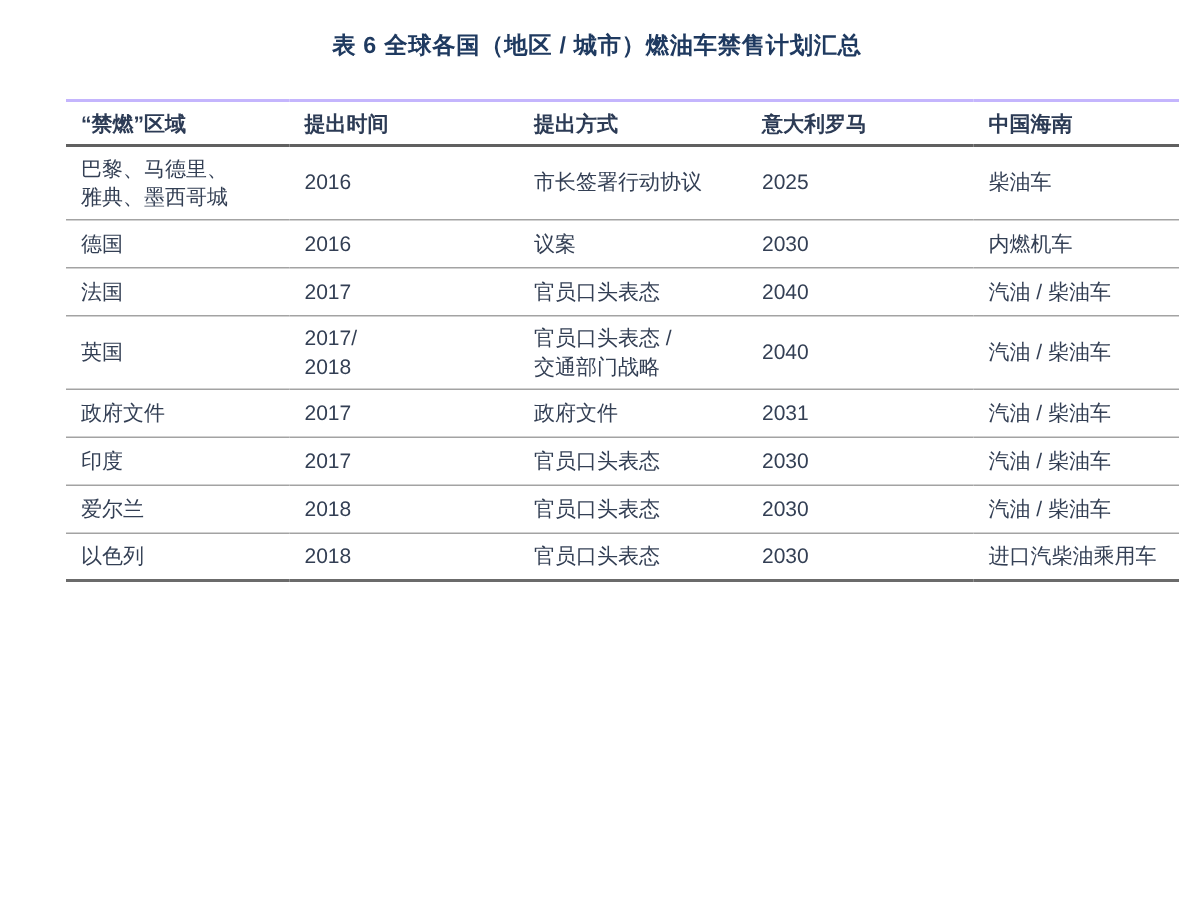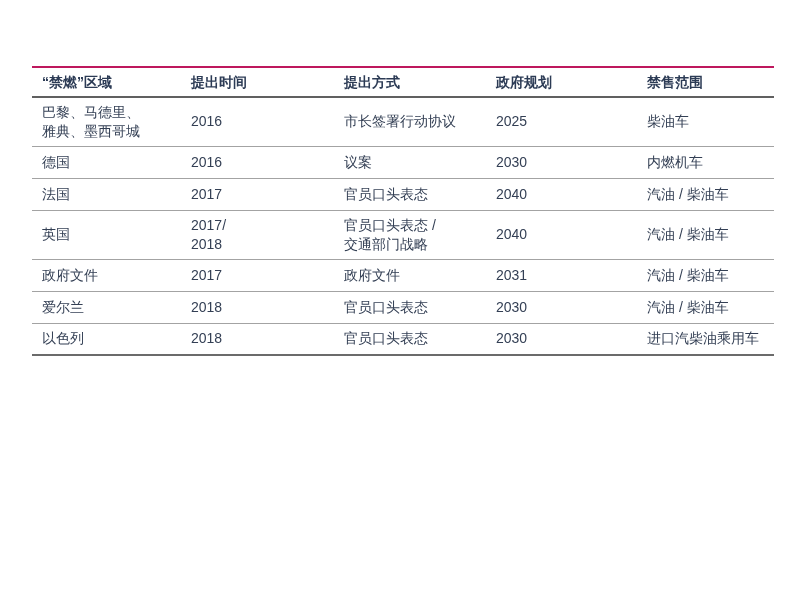--- a/index.html
+++ b/index.html
@@ -22,25 +22,25 @@
     width: 796px;
     text-align: center;
     font-size: 15.5px;
     font-weight: bold;
     color: #1f3a60;
     letter-spacing: 0.5px;
   }
   table.ban-table {
     position: absolute;
     top: 66px;
-    left: 32px;
+    left: 44px;
     width: 742px;
     border-collapse: collapse;
     table-layout: fixed;
-    border-top: 2px solid #be185d;
+    border-top: 2px solid #c4b5fd;
     border-bottom: 2px solid #6b6b6b;
   }
   table.ban-table col.c1 { width: 149px; }
   table.ban-table col.c2 { width: 153px; }
   table.ban-table col.c3 { width: 152px; }
   table.ban-table col.c4 { width: 151px; }
   table.ban-table col.c5 { width: 137px; }
   table.ban-table th, table.ban-table td {
     padding: 0;
     padding-left: 10px;
@@ -60,36 +60,37 @@
   }
   table.ban-table tbody tr { height: 32px; }
   table.ban-table tbody tr.tall { height: 49px; }
   table.ban-table tbody tr + tr td { border-top: 1px solid #a3a3a3; }
 </style>
 </head>
 <body>
 
 <div class="page">
 
+  <div class="doc-title">表 6 全球各国（地区 / 城市）燃油车禁售计划汇总</div>
 
   <table class="ban-table">
     <colgroup>
       <col class="c1">
         <col class="c2">
         <col class="c3">
         <col class="c4">
         <col class="c5">
     </colgroup>
     <thead>
       <tr>
         <th>“禁燃”区域</th>
         <th>提出时间</th>
         <th>提出方式</th>
-        <th>政府规划</th>
-        <th>禁售范围</th>
+        <th>意大利罗马</th>
+        <th>中国海南</th>
       </tr>
     </thead>
     <tbody>
       <tr class="tall">
         <td>巴黎、马德里、
 雅典、墨西哥城</td>
         <td>2016</td>
         <td>市长签署行动协议</td>
         <td>2025</td>
         <td>柴油车</td>
@@ -118,20 +119,27 @@
         <td>汽油 / 柴油车</td>
       </tr>
       <tr>
         <td>政府文件</td>
         <td>2017</td>
         <td>政府文件</td>
         <td>2031</td>
         <td>汽油 / 柴油车</td>
       </tr>
       <tr>
+        <td>印度</td>
+        <td>2017</td>
+        <td>官员口头表态</td>
+        <td>2030</td>
+        <td>汽油 / 柴油车</td>
+      </tr>
+      <tr>
         <td>爱尔兰</td>
         <td>2018</td>
         <td>官员口头表态</td>
         <td>2030</td>
         <td>汽油 / 柴油车</td>
       </tr>
       <tr>
         <td>以色列</td>
         <td>2018</td>
         <td>官员口头表态</td>

